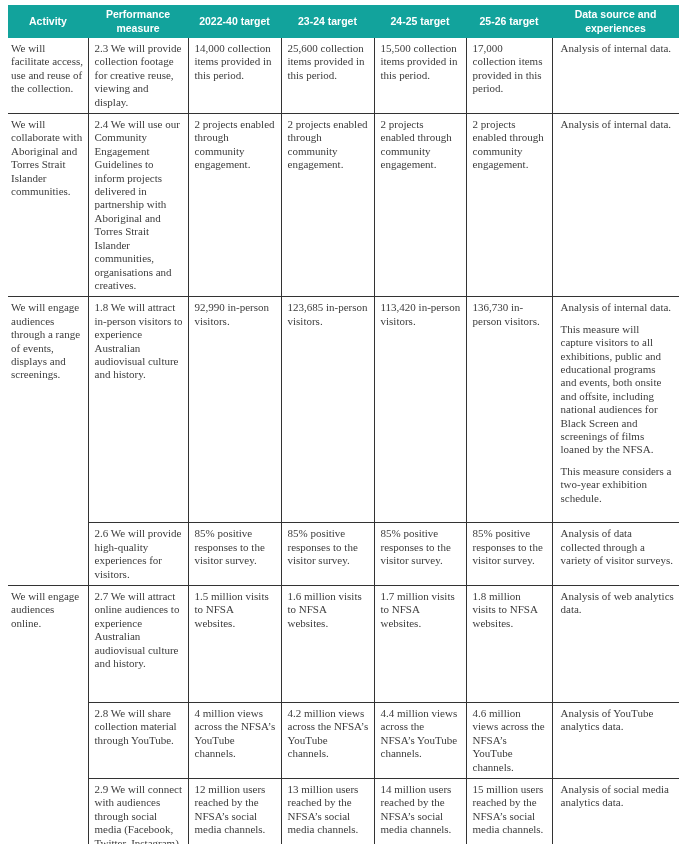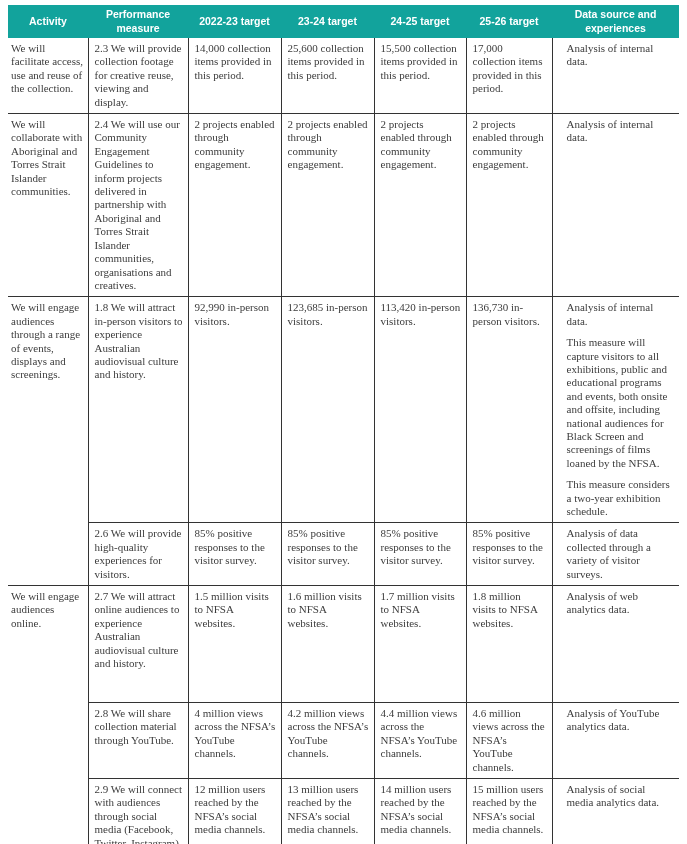--- a/index.html
+++ b/index.html
@@ -42,21 +42,21 @@
     word-wrap:break-word;
   }
   tbody td.activity{
     border-left:none;
     padding-left:3px;
     padding-right:4px;
   }
   tr.group td{border-top:1.5px solid var(--line);}
   tr.first td{border-top:none;}
   tr.sub td{border-top:1px solid var(--line);}
-  td p{margin:0 0 8px 8px;}
+  td p{margin:0 0 8px 2px;}
   td p:last-child{margin-bottom:0;}
   
   #r23{height:74px;}
   #r24{height:182px;}
   #r25{height:226px;}
   #r26{height:56px;}
   #r27{height:117px;}
   #r28{height:52px;}
   #r29{height:84px;}
 </style>
@@ -71,21 +71,21 @@
         <col style="width:93px">
       <col style="width:93px">
         <col style="width:92px">
         <col style="width:86px">
       <col style="width:127px">
     </colgroup>
     <thead>
       <tr>
         <th>Activity</th>
         <th>Performance measure</th>
-        <th>2022-23 target</th>
+        <th>2022-40 target</th>
         <th>23-24 target</th>
         <th>24-25 target</th>
         <th>25-26 target</th>
         <th>Data source and experiences</th>
       </tr>
     </thead>
     <tbody>
 
       <tr id="r23" class="group first">
         <td class="activity">We will facilitate access, use and reuse of the collection.</td>

